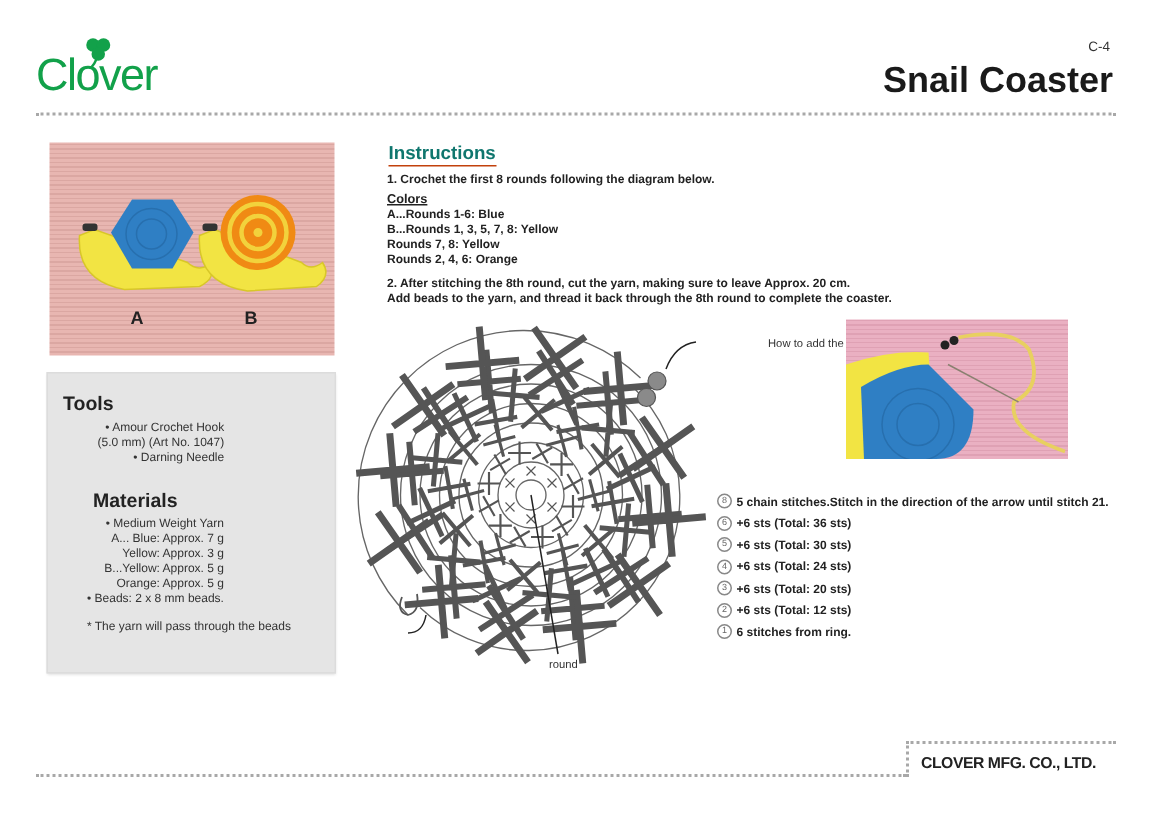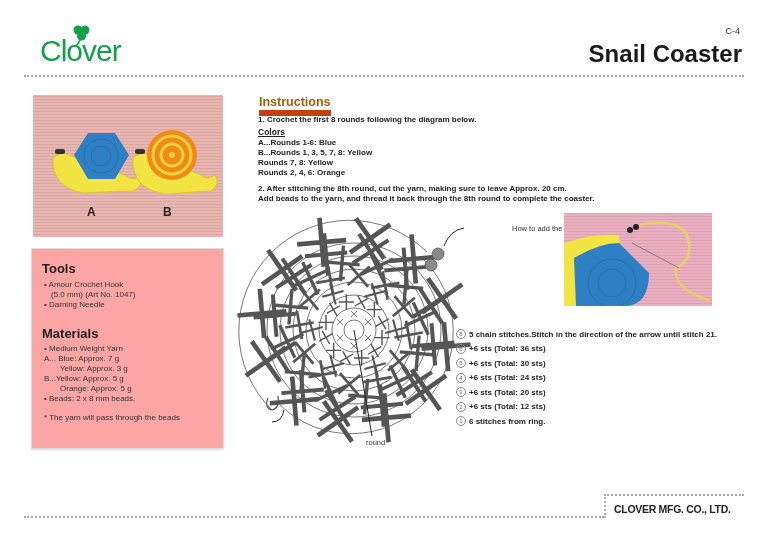--- a/index.html
+++ b/index.html
@@ -1,53 +1,53 @@
 <!DOCTYPE html>
 <html><head>
   <meta charset="utf-8">
   <style>
     * { box-sizing: border-box; margin: 0; padding: 0; }
     html, body { width: 768px; height: 543px; background: #ffffff; overflow: hidden; }
     body { position: relative; font-family: "Liberation Sans", sans-serif; color: #1a1a1a; }
 
-    .logo { position: absolute; left: 40px; top: 24px; width: 110px; height: 42px; }
+    .logo { position: absolute; left: 24px; top: 24px; width: 110px; height: 42px; }
     .logo-text { position: absolute; left: 0; top: 10px; font-family: "Liberation Sans", sans-serif; font-size: 30px; font-weight: normal; color: #12a14a; letter-spacing: -1px; }
     .logo svg { position: absolute; left: 30px; top: 0; }
 
     .page-code { position: absolute; right: 28px; top: 26px; font-size: 9px; color: #333; }
     .page-title { position: absolute; right: 26px; top: 40px; font-size: 24px; font-weight: bold; color: #1a1a1a; }
 
     .dotted-top { position: absolute; left: 24px; right: 24px; top: 75px; border-top: 2px dotted #a8a8a8; }
     .dotted-bottom { position: absolute; left: 24px; width: 580px; top: 516px; border-top: 2px dotted #a8a8a8; }
     .footer-box { position: absolute; left: 604px; top: 494px; width: 140px; height: 24px; border-top: 2px dotted #a8a8a8; border-left: 2px dotted #a8a8a8; }
     .footer-text { position: absolute; left: 614px; top: 503px; font-size: 10.5px; font-weight: bold; color: #222; letter-spacing: -0.3px; }
 
     .photo-main { position: absolute; left: 33px; top: 95px; width: 190px; height: 142px; background: repeating-linear-gradient(0deg, #e8b6b1 0px, #e8b6b1 2px, #dba7a2 2px, #dba7a2 3px); }
     .photo-label { position: absolute; font-size: 12px; font-weight: bold; color: #222; }
 
-    .side-panel { position: absolute; left: 31px; top: 248px; width: 193px; height: 201px; background: #fca5a5; border: 1px solid #dcdcdc; box-shadow: 0 1px 2px rgba(0,0,0,0.15); }
+    .side-panel { position: absolute; left: 31px; top: 248px; width: 193px; height: 201px; background: #e5e5e5; border: 1px solid #dcdcdc; box-shadow: 0 1px 2px rgba(0,0,0,0.15); }
     .side-h { position: absolute; left: 10px; font-size: 13px; font-weight: bold; color: #222; }
-    .side-list { position: absolute; left: 12px; font-size: 8px; line-height: 10px; color: #333; }
+    .side-list { position: absolute; left: 26px; font-size: 8px; line-height: 10px; color: #333; text-align: right; }
     .side-list div { white-space: nowrap; }
     .indent1 { padding-left: 7px; }
     .indent2 { padding-left: 16px; }
 
-    .instr-title { position: absolute; left: 259px; top: 95px; font-size: 12.5px; font-weight: bold; color: #a16207; border-bottom: 6px solid #c2410c; padding-bottom: 1px; }
+    .instr-title { position: absolute; left: 259px; top: 95px; font-size: 12.5px; font-weight: bold; color: #0f766e; border-bottom: 1px solid #c2410c; padding-bottom: 1px; }
     .instr-step { position: absolute; left: 258px; font-size: 8px; font-weight: bold; color: #222; white-space: nowrap; }
     .colors-h { position: absolute; left: 258px; top: 127px; font-size: 8.5px; font-weight: bold; color: #222; text-decoration: underline; }
     .colors-list { position: absolute; left: 258px; top: 138px; font-size: 8px; font-weight: bold; line-height: 10px; color: #222; }
     .colors-list div { white-space: nowrap; }
 
     .diagram { position: absolute; left: 232px; top: 210px; width: 240px; height: 240px; }
     .beads-note { position: absolute; left: 464px; top: 224px; font-size: 7.5px; color: #333; padding-left: 48px; }
     .round-label { position: absolute; left: 366px; top: 438px; font-size: 7.5px; color: #333; }
 
     .photo-small { position: absolute; left: 564px; top: 213px; width: 148px; height: 93px; background: repeating-linear-gradient(0deg, #eab0c2 0px, #eab0c2 2px, #dfa1b4 2px, #dfa1b4 3px); overflow: hidden; }
 
-    .legend { position: absolute; left: 456px; top: 327px; font-size: 8px; font-weight: bold; color: #222; }
+    .legend { position: absolute; left: 478px; top: 327px; font-size: 8px; font-weight: bold; color: #222; }
     .legend-row { height: 14.5px; white-space: nowrap; display: flex; align-items: center; }
     .legend-num { display: inline-block; width: 10px; height: 10px; border: 1px solid #888; border-radius: 50%; font-size: 6px; font-weight: normal; color: #666; text-align: center; line-height: 8px; margin-right: 3px; }
   </style>
 </head>
 <body>
 
 <div class="logo">
   <span class="logo-text">Clover</span>
   <svg width="24" height="22" viewBox="0 0 24 22">
     <circle cx="8" cy="6" r="4.5" fill="#12a14a"></circle>
@@ -80,21 +80,21 @@
   <span class="photo-label" style="left:130px; top:110px;">B</span>
 </div>
 
 <div class="side-panel">
   <div class="side-h" style="top:12px;">Tools</div>
   <div class="side-list" style="top:31px;">
     <div>• Amour Crochet Hook</div>
     <div class="indent1">(5.0 mm) (Art No. 1047)</div>
     <div>• Darning Needle</div>
   </div>
-  <div class="side-h" style="top:77px;">Materials</div>
+  <div class="side-h" style="top:77px;margin-left:20px;">Materials</div>
   <div class="side-list" style="top:95px;">
     <div>• Medium Weight Yarn</div>
     <div>A... Blue: Approx. 7 g</div>
     <div class="indent2">Yellow: Approx. 3 g</div>
     <div>B...Yellow: Approx. 5 g</div>
     <div class="indent2">Orange: Approx. 5 g</div>
     <div>• Beads: 2 x 8 mm beads.</div>
   </div>
   <div class="side-list" style="top:164px;">* The yarn will pass through the beads</div>
 </div>

